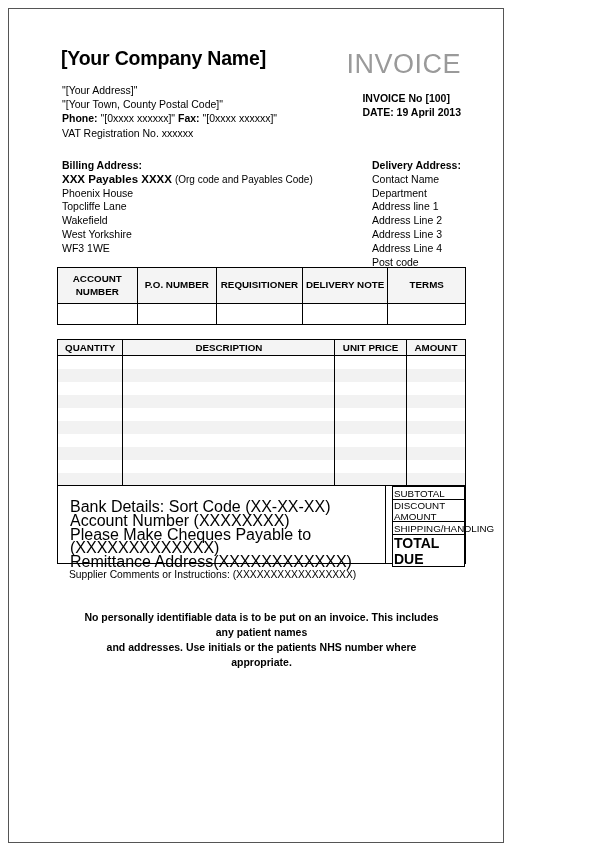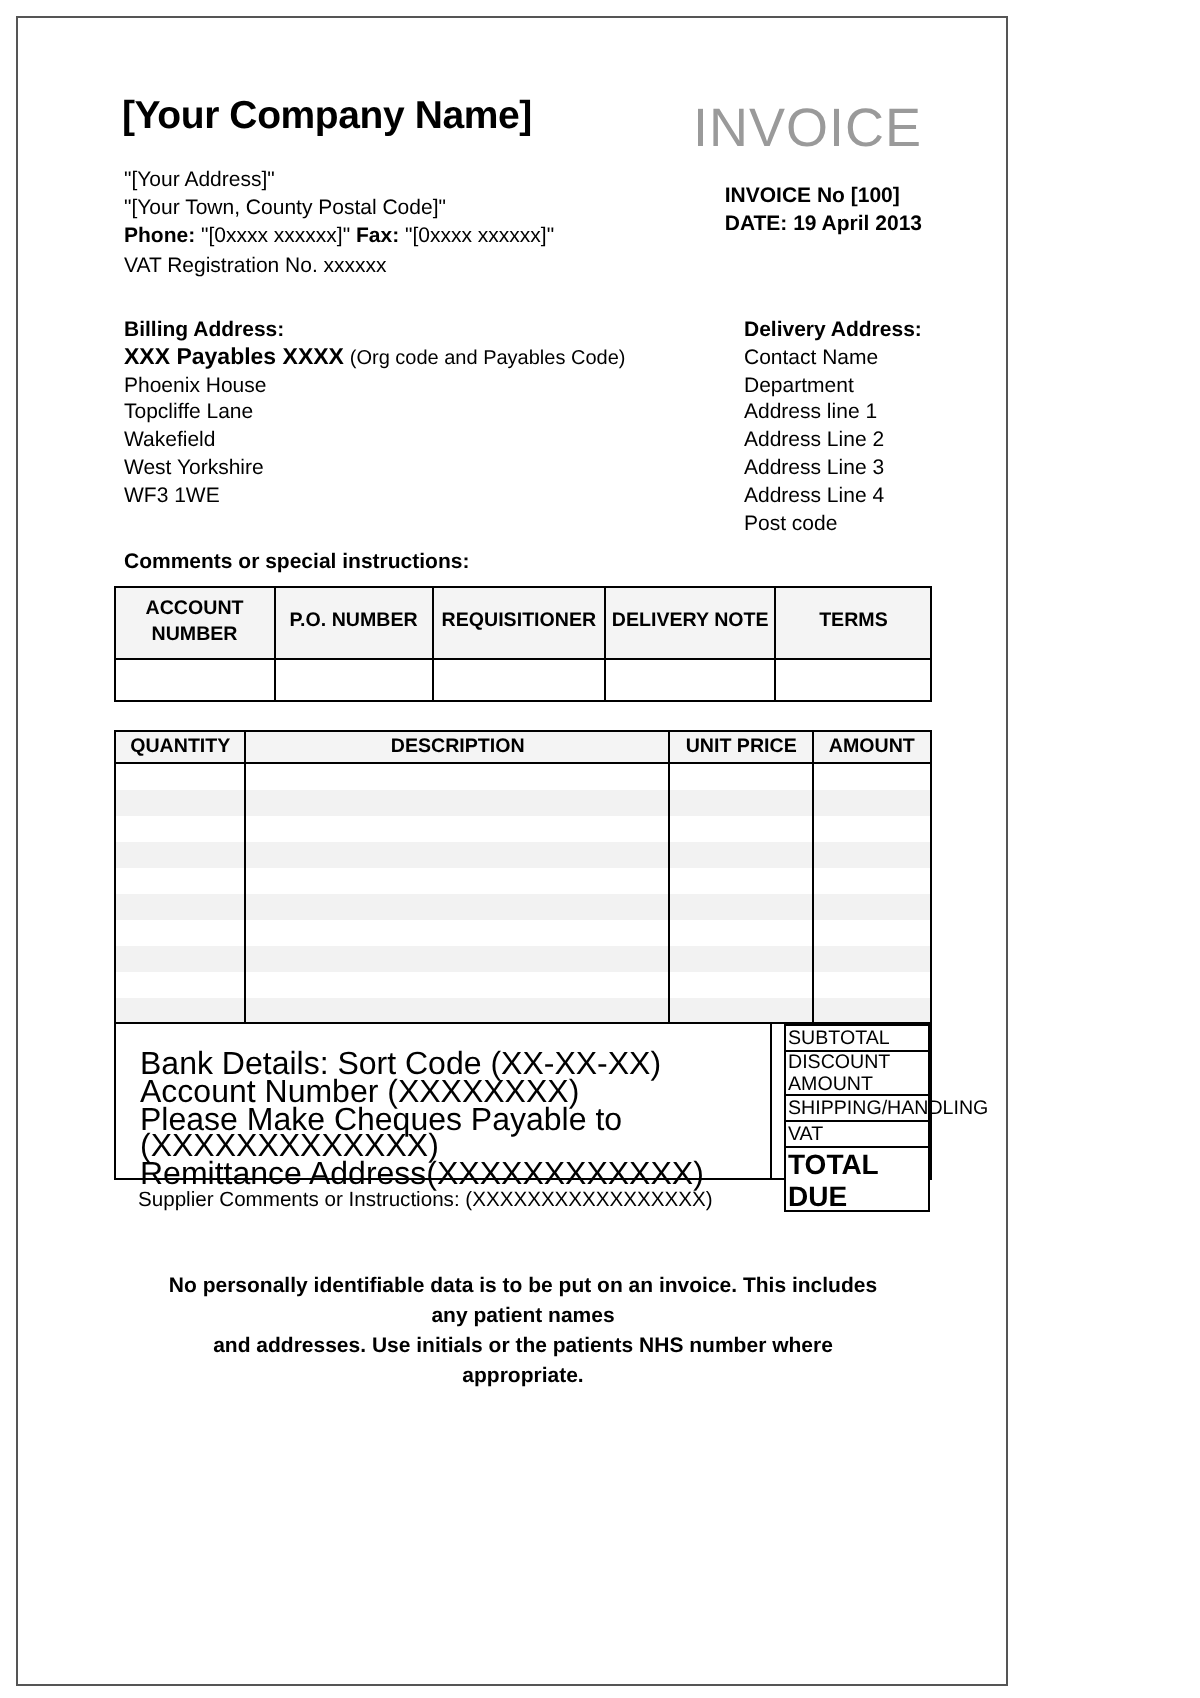--- a/index.html
+++ b/index.html
@@ -219,21 +219,20 @@
       <div>Contact Name</div>
       <div>Department</div>
       <div>Address line 1</div>
       <div>Address Line 2</div>
       <div>Address Line 3</div>
       <div>Address Line 4</div>
       <div>Post code</div>
     </div>
   </div>
 
-  <div class="comments-label">Comments or special instructions:</div>
 
   <table class="t1">
     <colgroup>
       <col style="width:19.5%">
           <col style="width:19.5%">
           <col style="width:21%">
       <col style="width:21%">
           <col style="width:19%">
     </colgroup>
     <thead>
@@ -352,24 +351,20 @@
             <td class="val"></td>
           </tr>
           <tr>
             <td class="lbl">DISCOUNT AMOUNT</td>
             <td class="val"></td>
           </tr>
           <tr>
             <td class="lbl">SHIPPING/HANDLING</td>
             <td class="val"></td>
           </tr>
-          <tr>
-            <td class="lbl">VAT</td>
-            <td class="val"></td>
-          </tr>
           <tr class="spacer total">
             <td class="lbl">TOTAL DUE</td>
             <td class="val"></td>
           </tr>
         </tbody>
             </table>
       </div>
     </div>
 
     <div class="supplier">Supplier Comments or Instructions: (XXXXXXXXXXXXXXXXX)</div>

